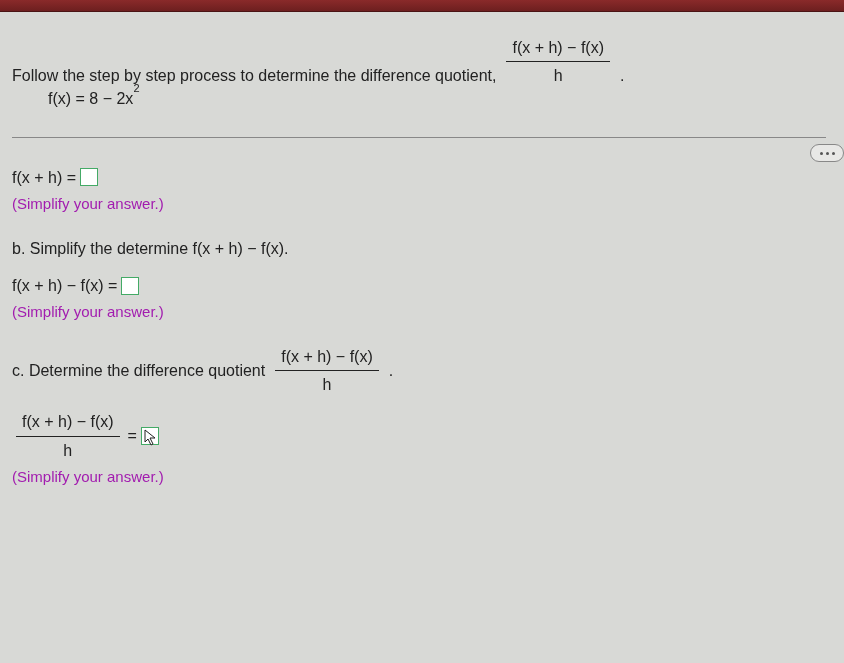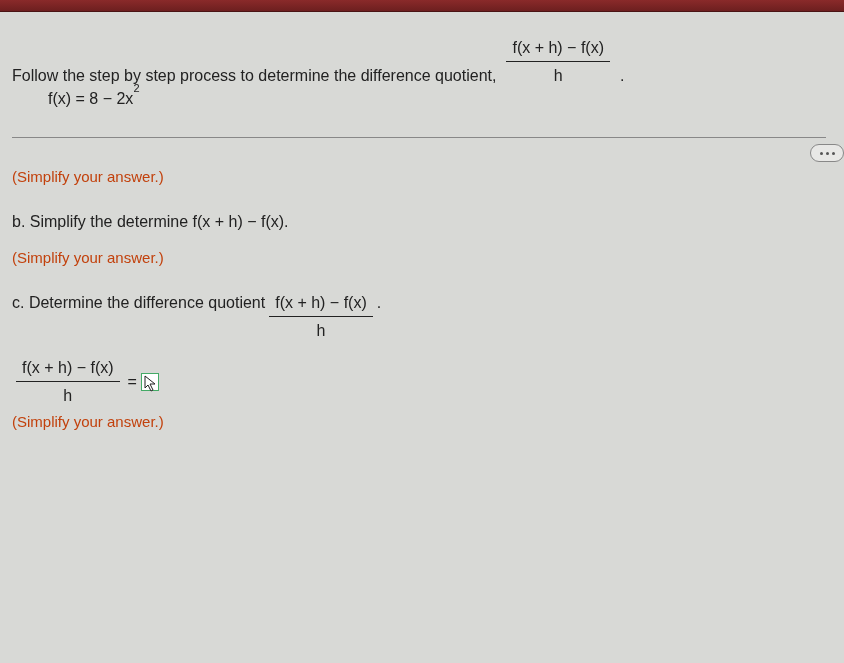--- a/index.html
+++ b/index.html
@@ -89,24 +89,25 @@
   .ans-box.with-cursor {
     position: relative;
   }
   .ans-box.with-cursor svg {
     position: absolute;
     left: 1px;
     top: 0px;
     width: 16px;
     height: 18px;
   }
-  .hint { font-size: 15px; color: #c2410c; }
+  .hint { font-size: 15px; color: #a21caf; }
   .inline-frac-label {
     display: flex;
-    align-items: flex-start;
+    align-items: center;
+    gap: 6px;
   }
 </style>
 </head>
 <body>
 
 <div class="topbar"></div>
 
 <div class="page">
 
   <div class="intro">
@@ -125,25 +126,33 @@
 
   <hr class="sep">
 
   <div class="ellipsis-btn">
     <span></span>
       <span></span>
       <span></span>
   </div>
 
   <div class="part">
+    <div class="eq-line">
+      <span>f(x + h) =</span>
+      <span class="ans-box"></span>
+    </div>
     <div class="hint">(Simplify your answer.)</div>
   </div>
 
   <div class="part">
     <div class="label">b. Simplify the determine f(x + h) − f(x).</div>
+    <div class="eq-line">
+      <span>f(x + h) − f(x) =</span>
+      <span class="ans-box"></span>
+    </div>
     <div class="hint">(Simplify your answer.)</div>
   </div>
 
   <div class="part">
     <div class="label inline-frac-label">
       <span>c. Determine the difference quotient</span>
       <span class="frac">
         <span class="num">f(x + h) − f(x)</span>
         <span class="bar"></span>
         <span class="den">h</span>

